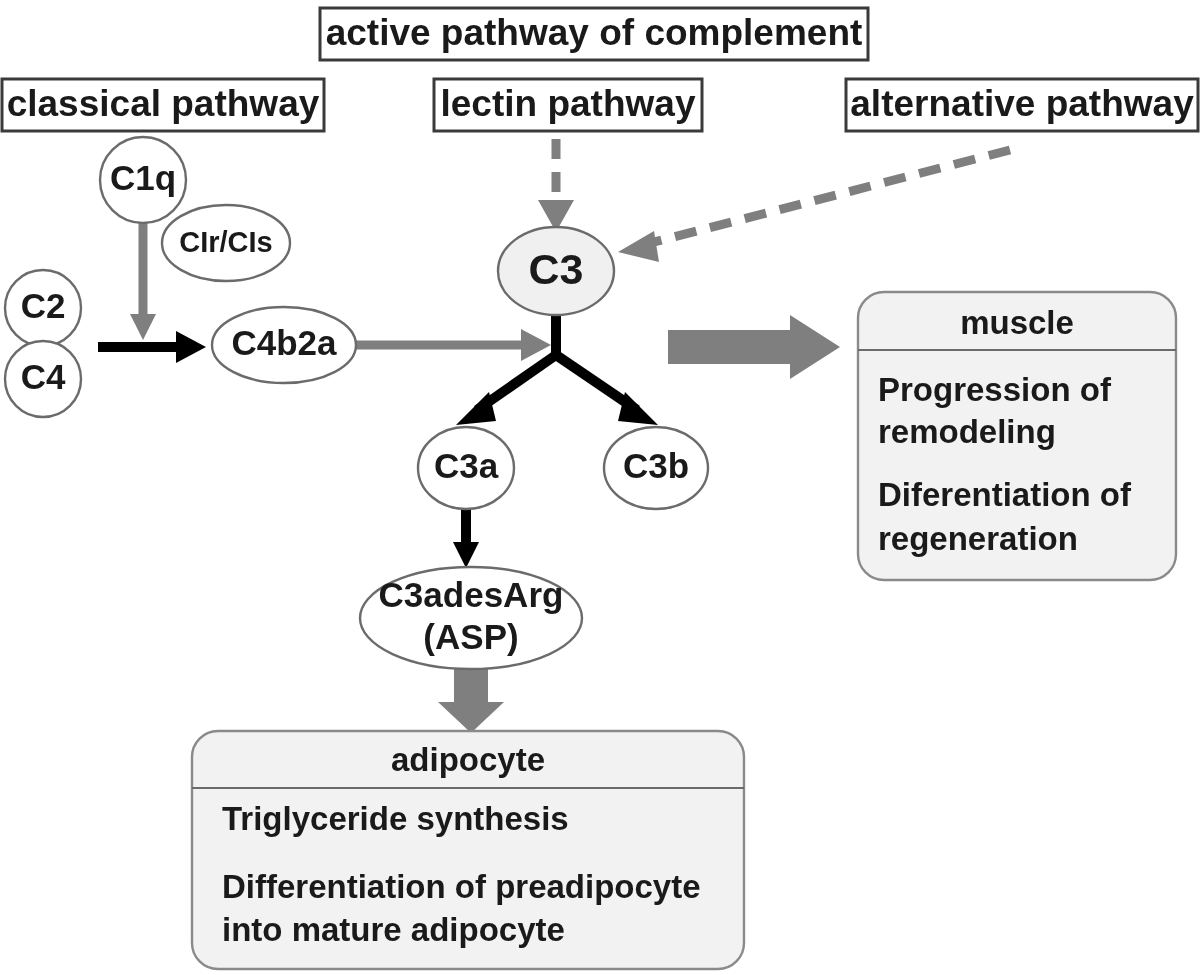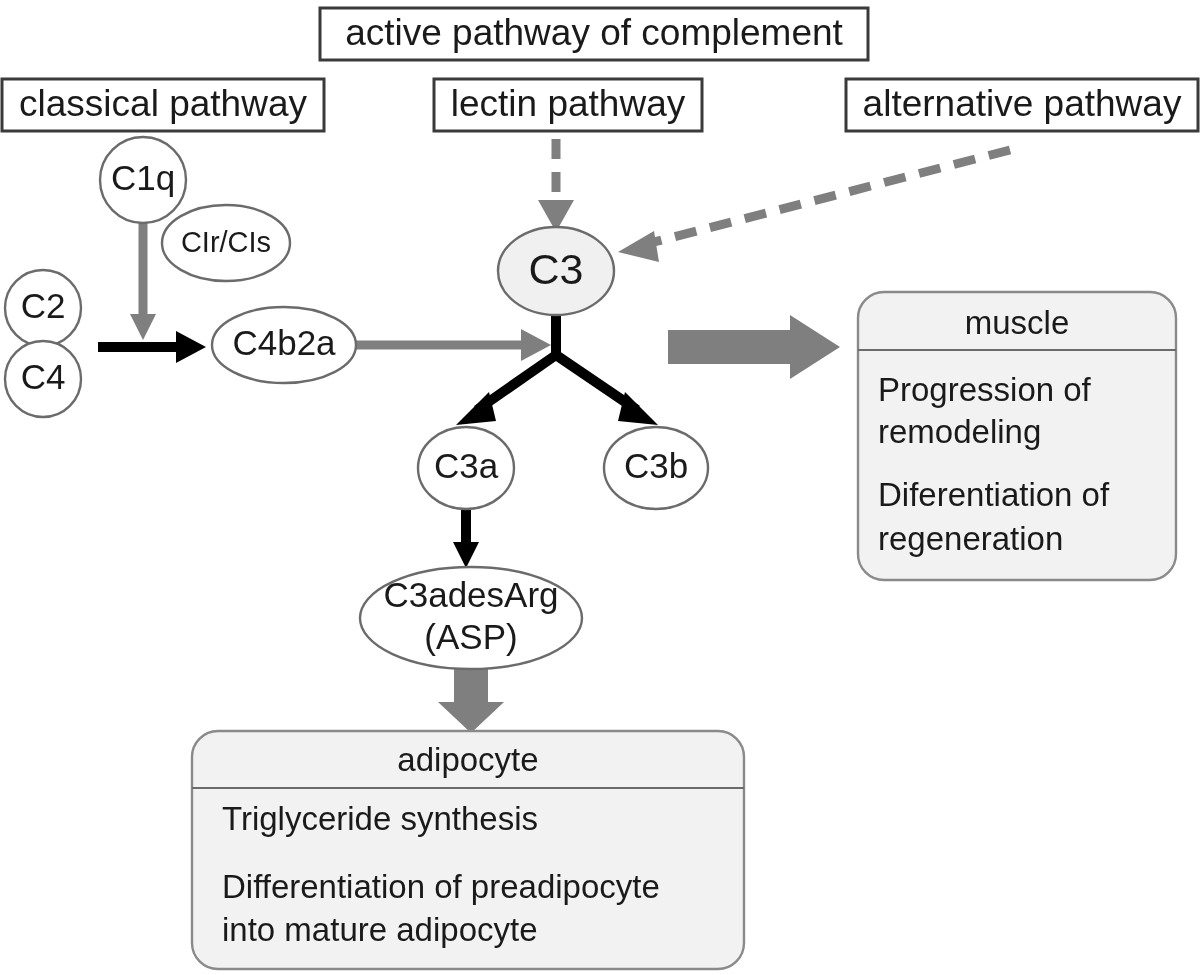--- a/index.html
+++ b/index.html
@@ -10,20 +10,21 @@
   body {
     font-family: "Liberation Sans", sans-serif;
     width: 1200px;
     height: 975px;
     overflow: hidden;
   }
   #diagram-root {
     position: relative;
     width: 1200px;
     height: 833px;
+    font-weight: bold;
   }
   svg#pathway-svg {
     display: block;
     width: 1200px;
     height: 975px;
   }
   .box-rect {
     fill: #ffffff;
     stroke: #3a3a3a;
     stroke-width: 3;

